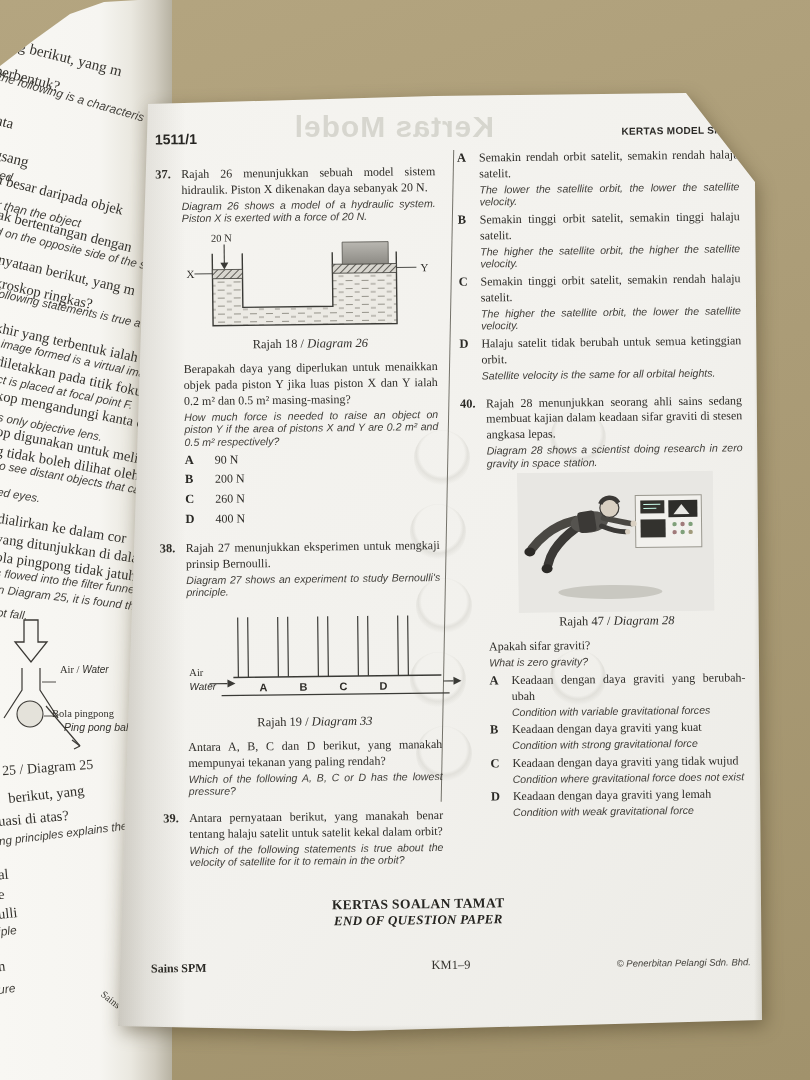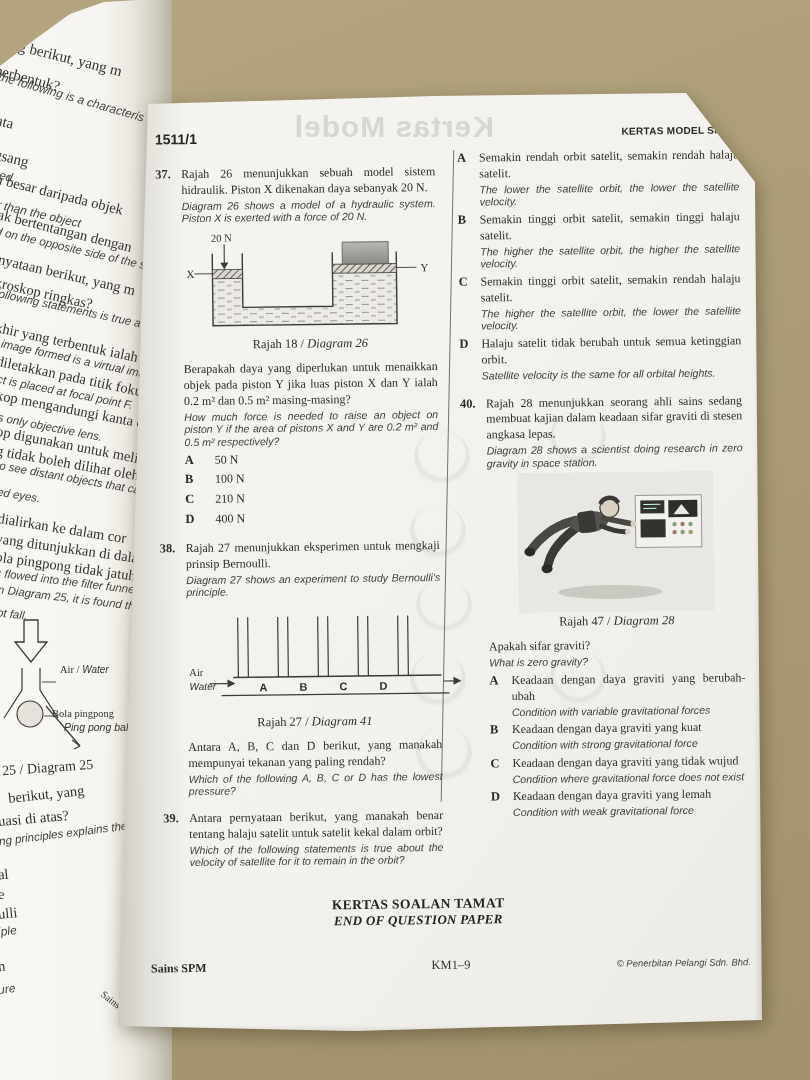--- a/index.html
+++ b/index.html
@@ -179,29 +179,29 @@
                 <polygon points="36,31 44,31 40,38" fill="#3a3a36"></polygon>
               </svg>
             </div>
             <div class="cap"><span>Rajah 18 /</span> <span class="it">Diagram 26</span></div>
             <div class="my">Berapakah daya yang diperlukan untuk menaikkan objek pada piston Y jika luas piston X dan Y ialah 0.2 m² dan 0.5 m² masing-masing?</div>
             <div class="en">How much force is needed to raise an object on piston Y if the area of pistons X and Y are 0.2 m² and 0.5 m² respectively?</div>
             <div class="simple">
 
             <div class="optrow">
                   <span class="optletter">A</span>
-                  <span class="my">50 N</span>
+                  <span class="my">90 N</span>
                 </div>
                 <div class="optrow">
                   <span class="optletter">B</span>
-                  <span class="my">100 N</span>
+                  <span class="my">200 N</span>
                 </div>
                 <div class="optrow">
                   <span class="optletter">C</span>
-                  <span class="my">210 N</span>
+                  <span class="my">260 N</span>
                 </div>
                 <div class="optrow">
                   <span class="optletter">D</span>
                   <span class="my">400 N</span>
                 </div>
               </div>
           </div>
         </div>
 
         <div class="q">
@@ -219,21 +219,21 @@
                 <text class="sans" x="156" y="86" font-size="11" font-weight="bold" text-anchor="middle">C</text>
                 <text class="sans" x="196" y="86" font-size="11" font-weight="bold" text-anchor="middle">D</text>
                 <text x="2" y="70" font-size="10.5">Air</text>
                 <text class="sans" x="2" y="84" font-size="10" font-style="italic">Water</text>
                 <line x1="22" y1="78" x2="40" y2="78" stroke="#3a3a36" stroke-width="1.1"></line>
                 <polygon points="40,74 48,78 40,82" fill="#3a3a36"></polygon>
                 <line x1="256" y1="78" x2="266" y2="78" stroke="#3a3a36" stroke-width="1.1"></line>
                 <polygon points="266,74 274,78 266,82" fill="#3a3a36"></polygon>
               </svg>
             </div>
-            <div class="cap"><span>Rajah 27 /</span> <span class="it">Diagram 41</span></div>
+            <div class="cap"><span>Rajah 19 /</span> <span class="it">Diagram 33</span></div>
             <div class="my">Antara A, B, C dan D berikut, yang manakah mempunyai tekanan yang paling rendah?</div>
             <div class="en">Which of the following A, B, C or D has the lowest pressure?</div>
           </div>
         </div>
 
         <div class="q">
           <span class="qnum">39.</span>
           <div class="qbody">
             <div class="my">Antara pernyataan berikut, yang manakah benar tentang halaju satelit untuk satelit kekal dalam orbit?</div>
             <div class="en">Which of the following statements is true about the velocity of satellite for it to remain in the orbit?</div>

